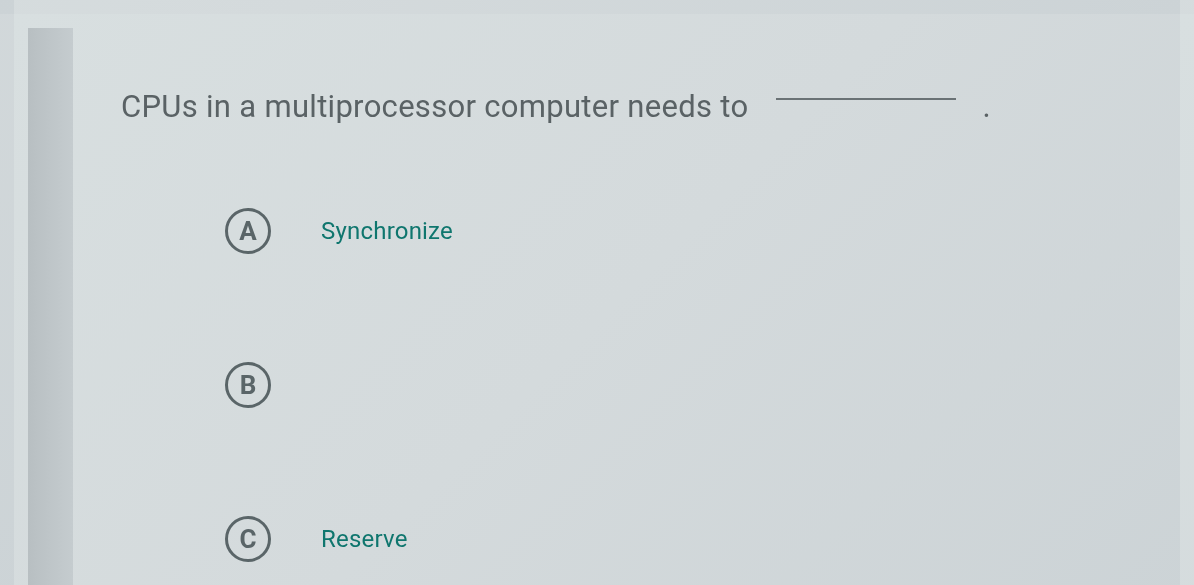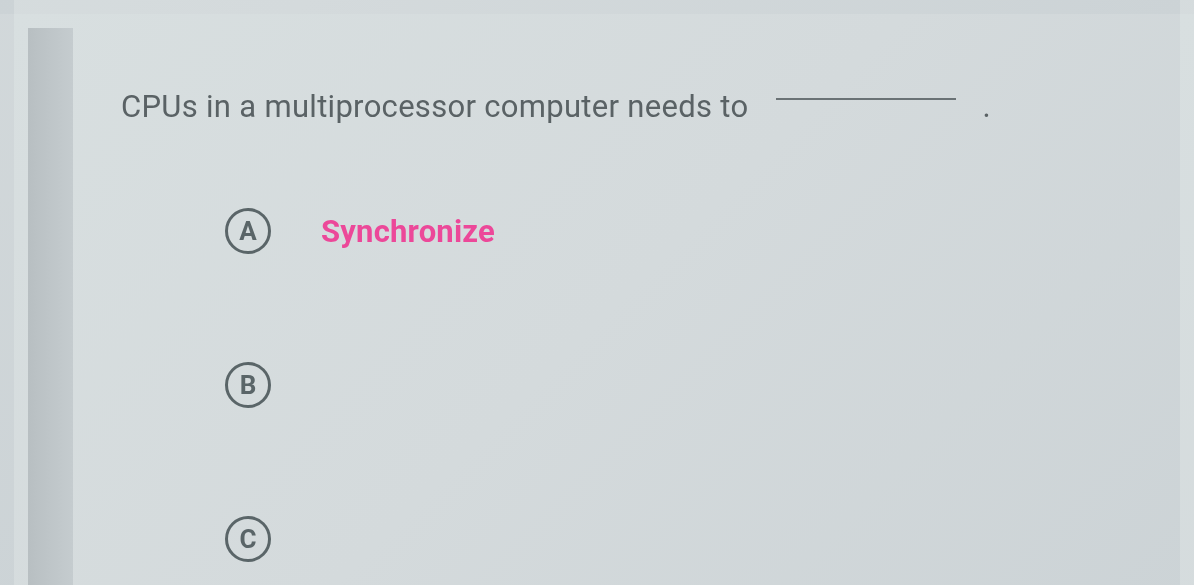--- a/index.html
+++ b/index.html
@@ -62,23 +62,23 @@
       display: flex;
       align-items: center;
       justify-content: center;
       font-size: 26px;
       font-weight: 700;
       color: #5a6568;
       background: transparent;
       flex-shrink: 0;
     }
     .option-label {
-      font-size: 31px;
-      color: #ec4899;
-      font-weight: 700;
+      font-size: 24px;
+      color: #0f766e;
+      font-weight: 400;
       letter-spacing: 0.2px;
     }
   </style>
 </head>
 <body>
 
 <div class="question-text">
   <span>CPUs in a multiprocessor computer needs to</span>
   <span class="blank-line"></span>
   <span>.</span>
@@ -93,19 +93,20 @@
   </div>
   <div class="option-row">
     <div class="option-letter-circle">
       <span>B</span>
     </div>
   </div>
   <div class="option-row">
     <div class="option-letter-circle">
       <span>C</span>
     </div>
+    <span class="option-label">Reserve</span>
   </div>
   <div class="option-row">
     <div class="option-letter-circle">
       <span>D</span>
     </div>
   </div>
 </div>
 
 </body></html>

